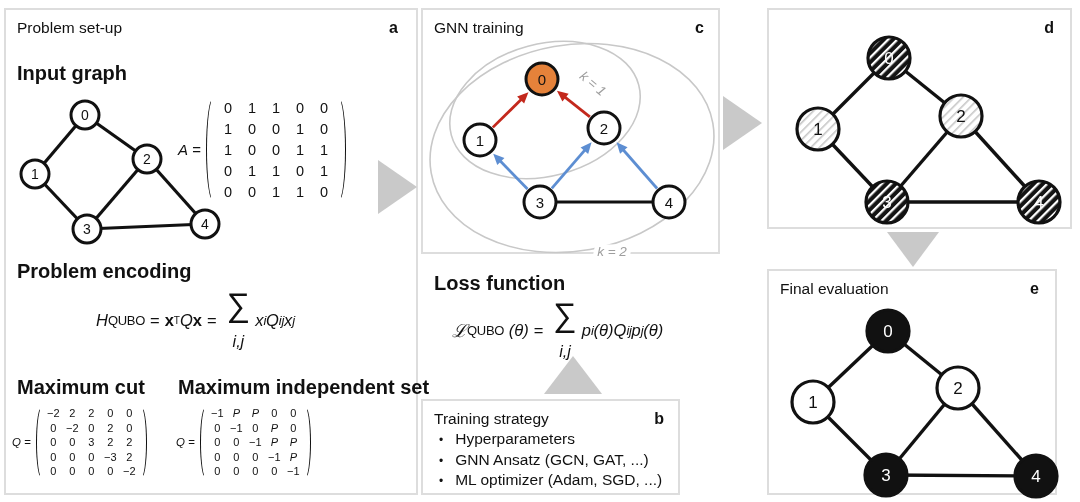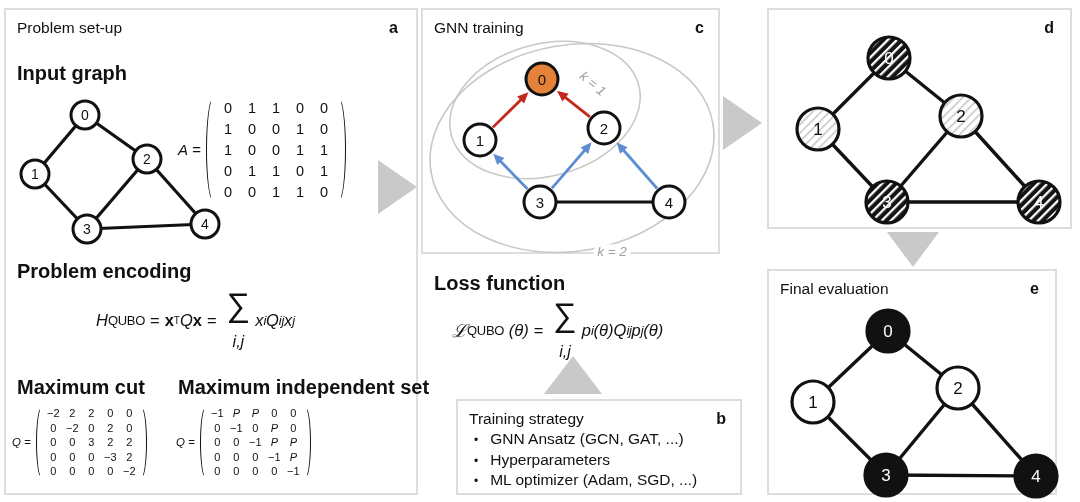--- a/index.html
+++ b/index.html
@@ -235,29 +235,29 @@
 
     <div class="sublabel" style="left:11px;top:262px;text-align:right;">Loss function</div>
 
     <div class="formula" style="left:29px;top:290px;">
       <span class="scriptL">ℒ</span><sub>QUBO</sub>&nbsp;<span class="it">(θ)</span><span class="eq">=</span><span class="sumcol"><span class="sum">∑</span><span class="sumsub">i,j</span></span><span class="it">p</span><sub class="it">i</sub><span class="it">(θ)</span><span class="it">Q</span><sub class="it">ij</sub><span class="it">p</span><sub class="it">j</sub><span class="it">(θ)</span>
     </div>
   </div>
 
   <div class="flow up" style="left:544px;top:356px;"></div>
 
-  <div class="panel" style="left:421px;top:399px;width:286px;height:96px;margin-left:35px;">
+  <div class="panel" style="left:421px;top:399px;width:259px;height:96px;">
     <div class="ptitle">Training strategy</div>
     <div class="pletter" style="right:14px;">b</div>
     <div class="bullets">
       <div class="brow">
-          <span>GNN Ansatz (GCN, GAT, ...)</span>
+          <span>Hyperparameters</span>
         </div>
       <div class="brow">
-          <span>Hyperparameters</span>
+          <span>GNN Ansatz (GCN, GAT, ...)</span>
         </div>
       <div class="brow">
           <span>ML optimizer (Adam, SGD, ...)</span>
         </div>
     </div>
   </div>
 
   <div class="flow right" style="left:723px;top:96px;"></div>
 
   <div class="panel" style="left:767px;top:8px;width:305px;height:221px;">

